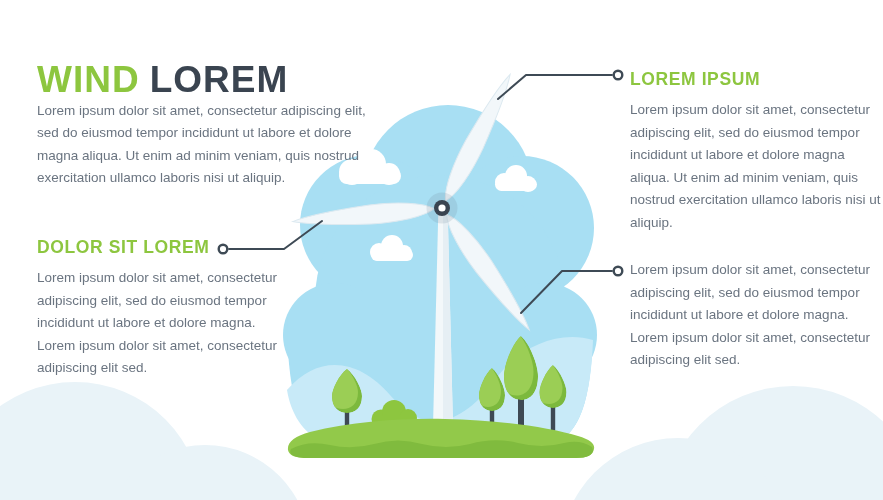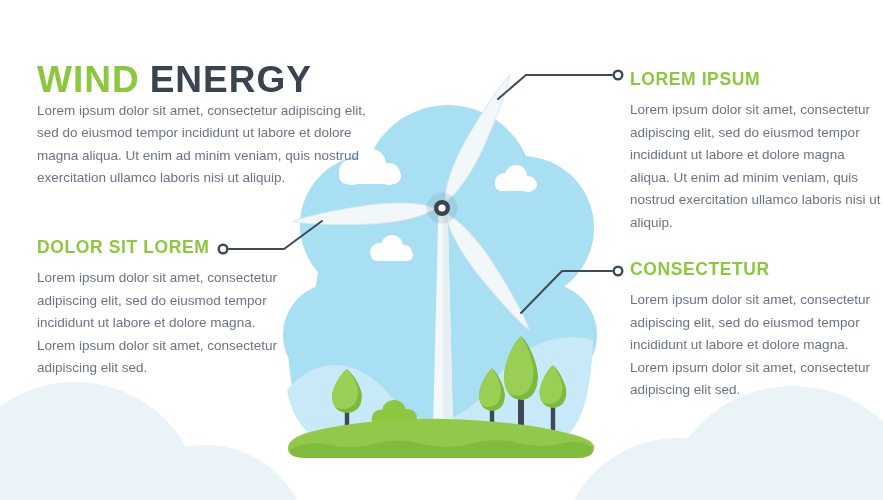--- a/index.html
+++ b/index.html
@@ -160,32 +160,31 @@
     <g stroke="var(--line,#3E4A55)" stroke-width="2" fill="none" stroke-linejoin="round" stroke-linecap="round">
       <path d="M498,99 L526,75 L612,75"></path>
       <path d="M322,221 L284,249 L229,249"></path>
       <path d="M521,313 L562,271 L612,271"></path>
       <circle cx="618" cy="75" r="4.3" fill="#FFFFFF" stroke-width="2.4"></circle>
       <circle cx="223" cy="249" r="4.3" fill="#FFFFFF" stroke-width="2.4"></circle>
       <circle cx="618" cy="271" r="4.3" fill="#FFFFFF" stroke-width="2.4"></circle>
     </g>
   </svg>
 
-  <h1 class="title"><span class="w1">WIND</span><span>ENERGY</span></h1>
+  <h1 class="title"><span class="w1">WIND</span><span>LOREM</span></h1>
 
   <p class="para intro">Lorem ipsum dolor sit amet, consectetur adipiscing elit, sed do eiusmod tempor incididunt ut labore et dolore magna aliqua. Ut enim ad minim veniam, quis nostrud exercitation ullamco laboris nisi ut aliquip.</p>
 
   <div class="section" id="sec-lorem">
     <h2>LOREM IPSUM</h2>
     <div class="body">Lorem ipsum dolor sit amet, consectetur adipiscing elit, sed do eiusmod tempor incididunt ut labore et dolore magna aliqua. Ut enim ad minim veniam, quis nostrud exercitation ullamco laboris nisi ut aliquip.</div>
   </div>
 
   <div class="section" id="sec-dolor">
     <h2>DOLOR SIT LOREM</h2>
     <div class="body">Lorem ipsum dolor sit amet, consectetur adipiscing elit, sed do eiusmod tempor incididunt ut labore et dolore magna. Lorem ipsum dolor sit amet, consectetur adipiscing elit sed.</div>
   </div>
 
   <div class="section" id="sec-consec">
-    <h2>CONSECTETUR</h2>
     <div class="body">Lorem ipsum dolor sit amet, consectetur adipiscing elit, sed do eiusmod tempor incididunt ut labore et dolore magna. Lorem ipsum dolor sit amet, consectetur adipiscing elit sed.</div>
   </div>
 
 </div>
 
 </body></html>

